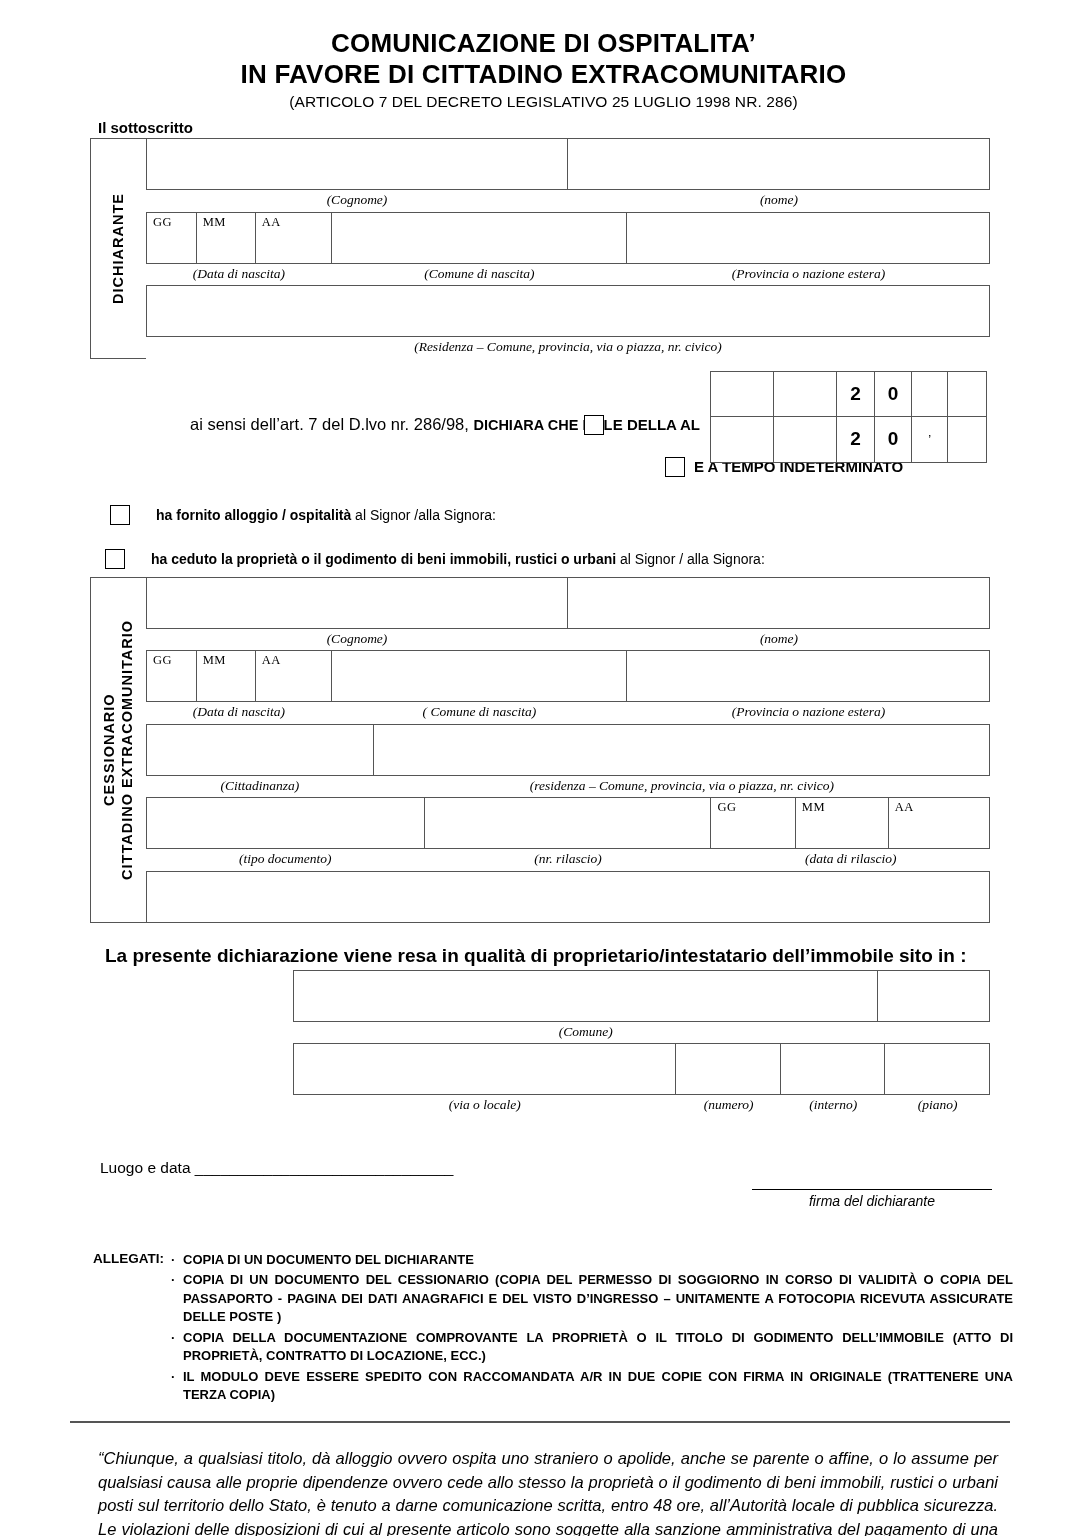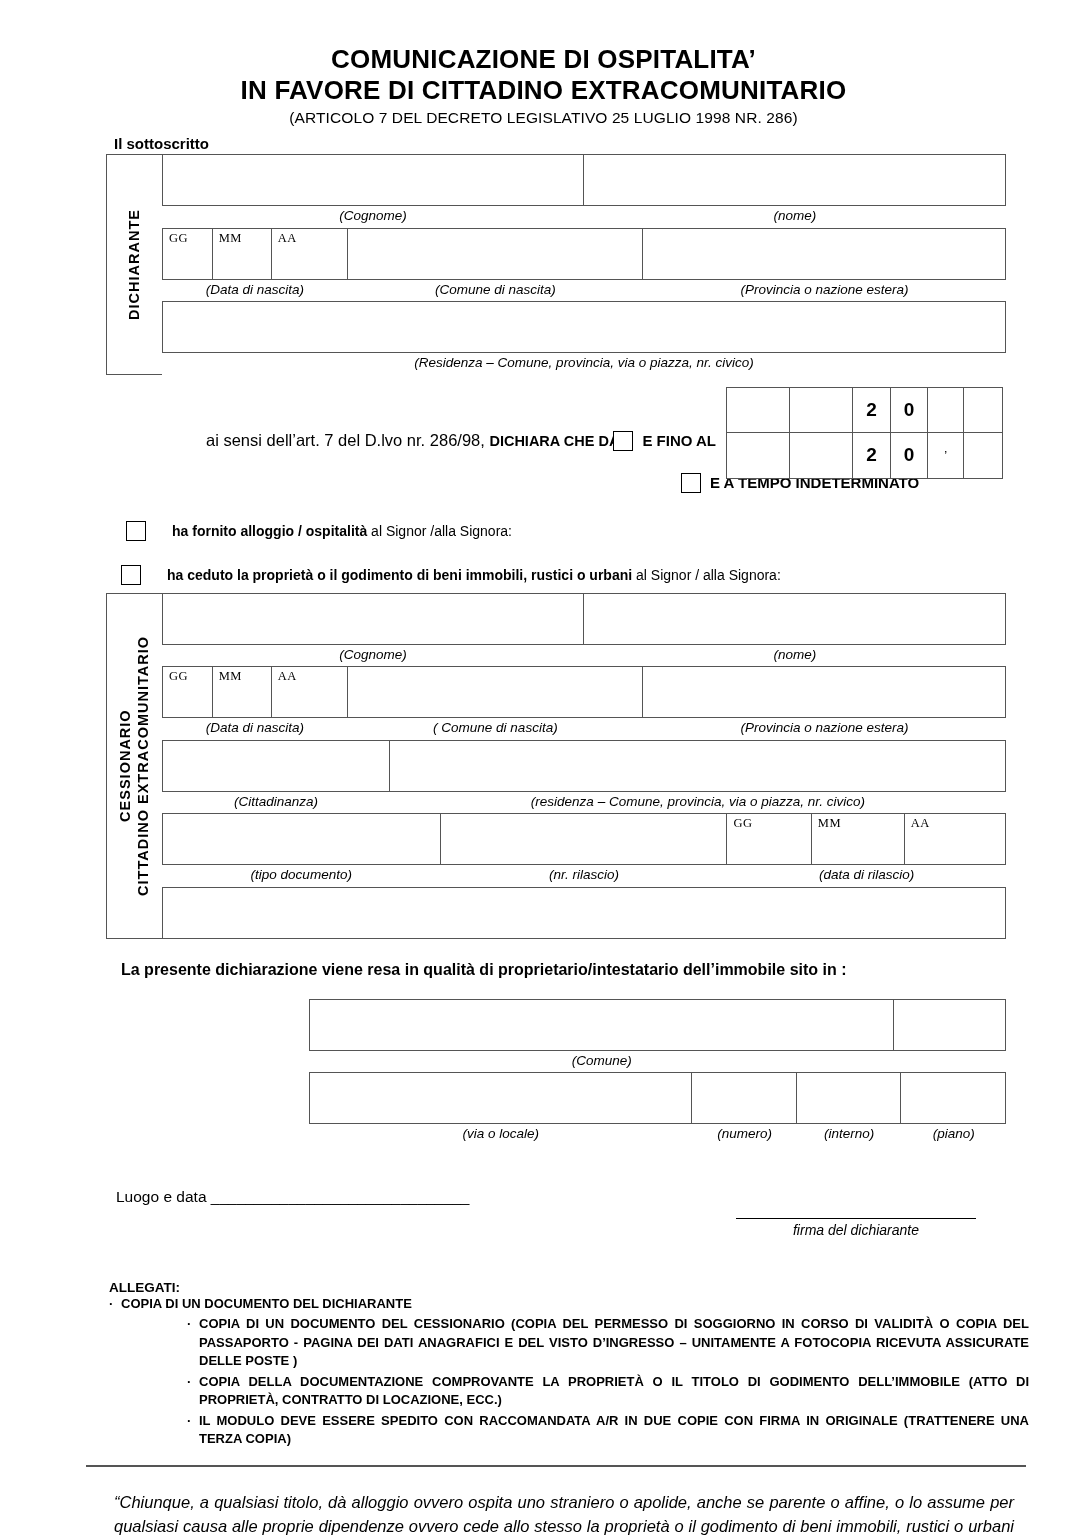--- a/index.html
+++ b/index.html
@@ -5,21 +5,21 @@
   * { box-sizing: border-box; }
   html, body { margin:0; padding:0; }
   body {
     width:1087px; height:1536px;
     background:#ffffff;
     font-family:"Liberation Sans", sans-serif;
     color:#000;
     position:relative;
     overflow:hidden;
   }
-  .page { position:relative; width:1087px; height:1536px; padding:16px; }
+  .page { position:relative; width:1087px; height:1536px; padding:0; }
 
   
   .title-block { text-align:center; padding-top:28px; }
   .title1, .title2 {
     font-size:26px; font-weight:bold; letter-spacing:0.2px; line-height:1.18;
   }
   .subtitle { font-size:15.5px; letter-spacing:0.1px; margin-top:4px; }
 
   .sottoscritto {
     font-size:15px; font-weight:bold;
@@ -46,20 +46,21 @@
     border:1.5px solid #555;
     height:52px;
     position:relative;
     background:#fff;
   }
   .cell + .cell { border-left:none; }
   .cap {
     font-size:13.5px; font-style:italic;
     text-align:center; padding:2px 0 4px;
     line-height:1.15;
+    font-family:Liberation Serif, serif;
   }
   .caprow { display:flex; width:100%; }
   .hdr {
     position:absolute; top:2px; left:6px;
     font-size:12.5px; font-family:"Liberation Serif", serif;
     letter-spacing:0.5px;
   }
 
   
   .decl-line {
@@ -98,42 +99,42 @@
     display:flex; align-items:center;
     margin-left:665px; margin-top:22px;
   }
 
   .opt-row { display:flex; align-items:center; margin-left:110px; }
   .opt-row .opt-text { margin-left:26px; font-size:14px; }
   .opt-text b { font-weight:bold; }
 
   
   .prop-title {
-    font-size:16px; font-weight:bold;
-    margin-left:105px; margin-bottom:20px;
+    font-size:19px; font-weight:bold;
+    margin-left:105px; margin-bottom:3px;
   }
   .prop { margin-left:293px; width:697px; }
 
   
   .sig-wrap { margin-top:34px; position:relative; height:86px; }
   .luogo {
     position:absolute; left:100px; top:8px;
     font-size:15.5px;
   }
   .luogo .ul { letter-spacing:0px; }
   .firma {
     position:absolute; right:95px; top:38px;
     width:240px; text-align:center;
   }
   .firma .ln { border-top:1.3px solid #000; width:240px; }
   .firma .cap2 { font-size:14px; font-style:italic; padding-top:3px; }
 
   
   .allegati { margin-left:93px; width:920px; margin-top:14px; }
-  .al-row { display:flex;flex-direction:column; }
+  .al-row { display:flex; }
   .al-key { width:78px; flex:none; font-size:13.5px; font-weight:bold; }
   .al-li {
     display:flex; font-size:13px; font-weight:bold;
     line-height:1.42; margin-top:2px;
   }
   .al-li .bullet { width:12px; flex:none; }
   .al-li .txt { flex:1; text-align:justify; }
   .al-indent { margin-left:78px; }
 
   .rule {
@@ -223,21 +224,21 @@
         <div class="dcell" style="width:13.5%;">0</div>
         <div class="dcell" style="width:13%; font-size:13px; font-weight:normal;">’</div>
         <div class="dcell" style="width:14%;"></div>
       </div>
     </div>
   </div>
 
   <div class="fino-row">
     <div style="display:flex; align-items:center; margin-right:290px; pointer-events:auto;">
       <span class="cb"></span>
-      <span class="cb-label">E FINO AL</span>
+      <span class="cb-label">E DELLA AL</span>
     </div>
   </div>
 
   <div class="indet-row">
     <span class="cb"></span>
     <span class="cb-label">E A TEMPO INDETERMINATO</span>
   </div>
 
   <div class="opt-row" style="margin-top:28px;">
     <span class="cb"></span>

